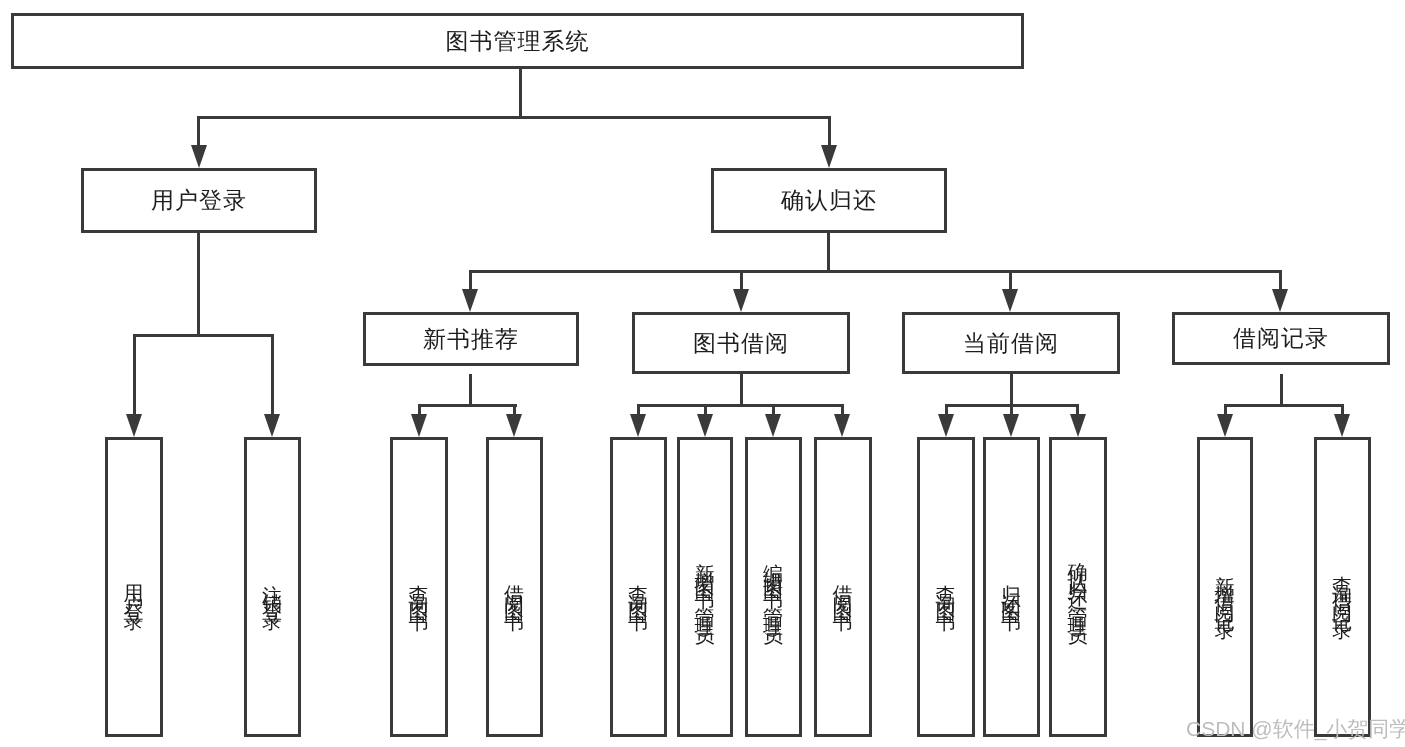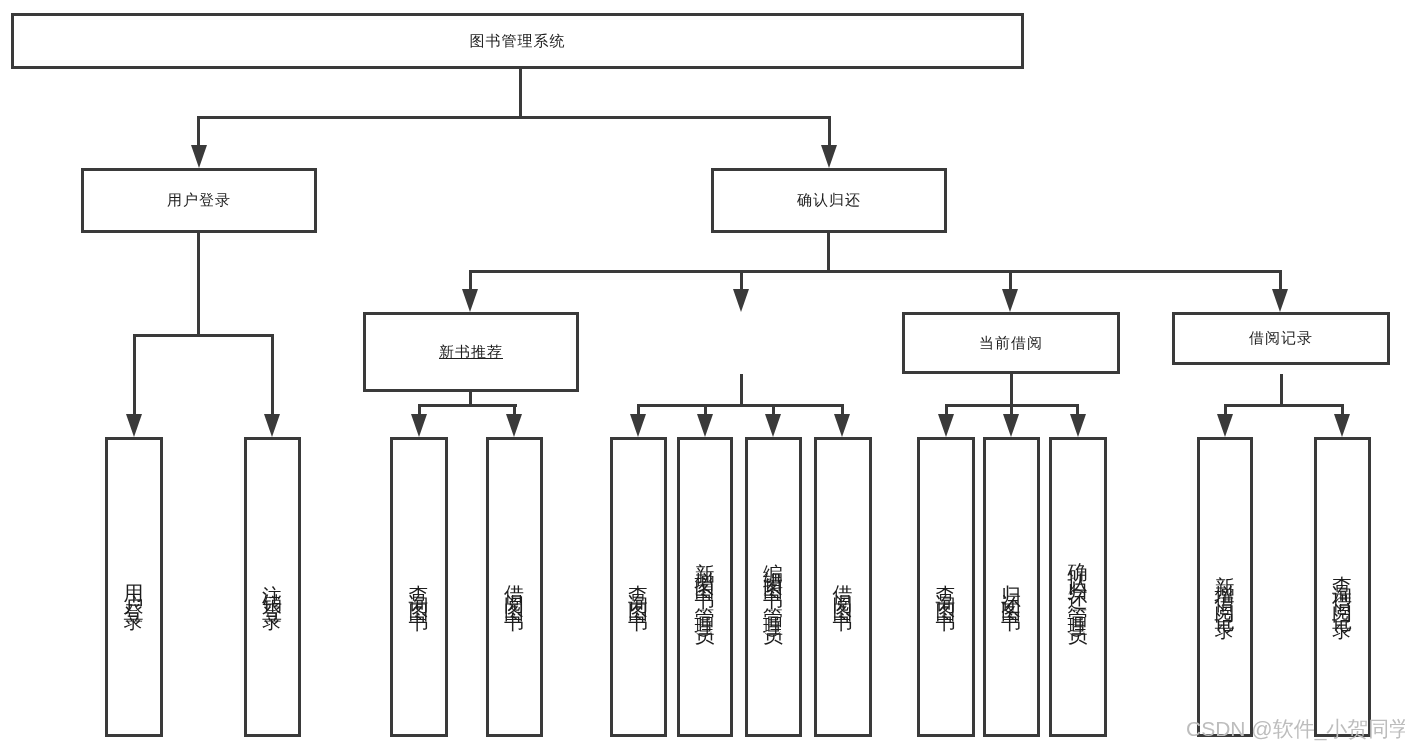--- a/index.html
+++ b/index.html
@@ -18,21 +18,21 @@
     background: var(--background);
     overflow: hidden;
   }
   .box {
     position: absolute;
     background: #ffffff;
     border: 3px solid var(--line);
     display: flex;
     align-items: center;
     justify-content: center;
-    font-size: 15px;
+    font-size: 23px;
     color: var(--text);
     letter-spacing: 1px;
     z-index: 2;
   }
   .leaf {
     writing-mode: vertical-rl;
     text-orientation: mixed;
     font-size: 20px;
     letter-spacing: 9px;
     line-height: 1;
@@ -87,21 +87,22 @@
   <div class="hline" style="left:469px; top:270px; width:812px;"></div>
   <div class="vline" style="left:469px; top:270px; height:22px;"></div>
   <div class="arrowhead" style="left:462px; top:289px;"></div>
   <div class="vline" style="left:740px; top:270px; height:22px;"></div>
   <div class="arrowhead" style="left:733px; top:289px;"></div>
   <div class="vline" style="left:1009px; top:270px; height:22px;"></div>
   <div class="arrowhead" style="left:1002px; top:289px;"></div>
   <div class="vline" style="left:1279px; top:270px; height:22px;"></div>
   <div class="arrowhead" style="left:1272px; top:289px;"></div>
 
-  <div class="box" style="left:363px; top:312px; width:216px; height:80px;text-decoration:underline;">新书推荐</div>
+  <div class="box" style="left:363px; top:312px; width:216px; height:54px;">新书推荐</div>
+  <div class="box" style="left:632px; top:312px; width:218px; height:62px;">图书借阅</div>
   <div class="box" style="left:902px; top:312px; width:218px; height:62px;">当前借阅</div>
   <div class="box" style="left:1172px; top:312px; width:218px; height:53px;">借阅记录</div>
 
   <div class="vline" style="left:469px; top:374px; height:33px;"></div>
   <div class="hline" style="left:418px; top:404px; width:99px;"></div>
   <div class="vline" style="left:418px; top:404px; height:13px;"></div>
   <div class="arrowhead" style="left:411px; top:414px;"></div>
   <div class="vline" style="left:513px; top:404px; height:13px;"></div>
   <div class="arrowhead" style="left:506px; top:414px;"></div>
 

